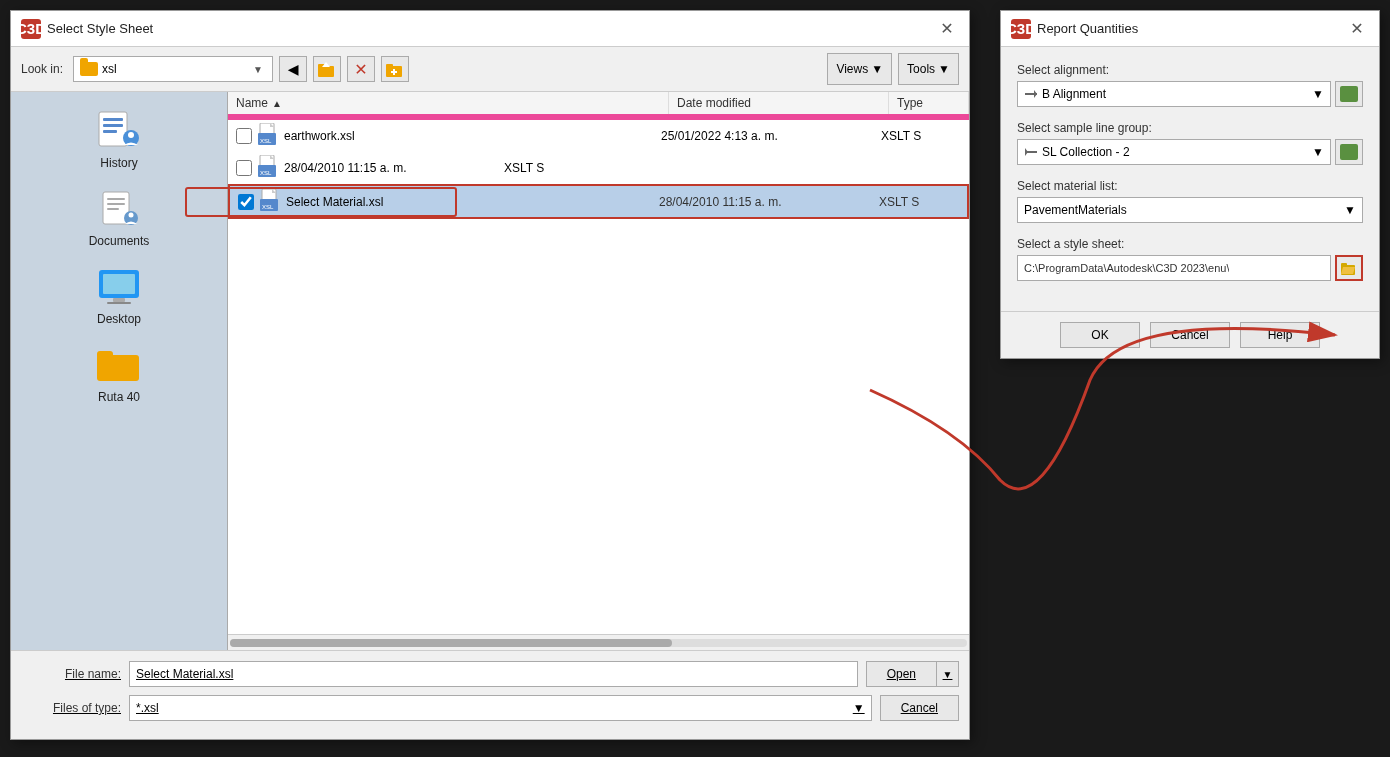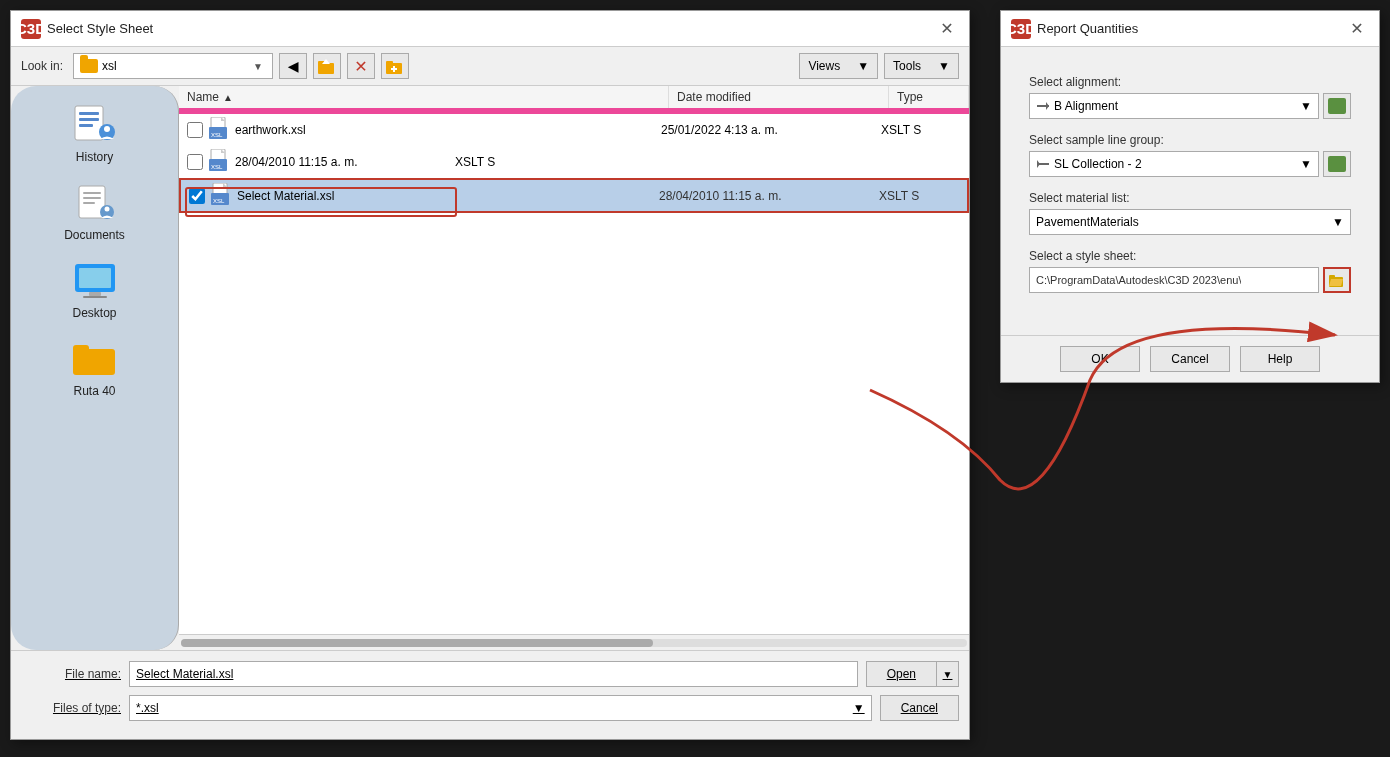--- a/index.html
+++ b/index.html
@@ -139,45 +139,44 @@
       align-items: center;
       justify-content: center;
       font-size: 14px;
     }
 
     .toolbar-spacer { flex: 1; }
 
     .views-btn {
       display: flex;
       align-items: center;
-      gap: 17px;
+      gap: 3px;
       padding: 2px 8px;
       background: #e8e8e8;
       border: 1px solid #aaa;
       cursor: pointer;
-      height: 26px;
+      height: 32px;
       font-size: 12px;
     }
 
     .dialog-body {
       display: flex;
       flex: 1;
       overflow: hidden;
     }
 
     
     .sidebar {
-      width: 168px;
+      width: 217px;
       background: #c8d4e0;
       border-right: 1px solid #aaa;
       padding: 10px 8px;
       display: flex;
       flex-direction: column;
       gap: 2px;
-      border-radius: 25px;
     }
 
     .sidebar-item {
       display: flex;
       flex-direction: column;
       align-items: center;
       padding: 8px 4px;
       cursor: pointer;
       gap: 4px;
     }
@@ -388,21 +387,21 @@
 
     .report-title-left {
       display: flex;
       align-items: center;
       gap: 6px;
     }
 
     .report-title { font-size: 13px; color: #222; }
 
     .report-body {
-      padding: 28px;
+      padding: 16px;
     }
 
     .report-section {
       margin-bottom: 14px;
     }
 
     .report-label {
       font-size: 12px;
       color: #333;
       margin-bottom: 4px;

